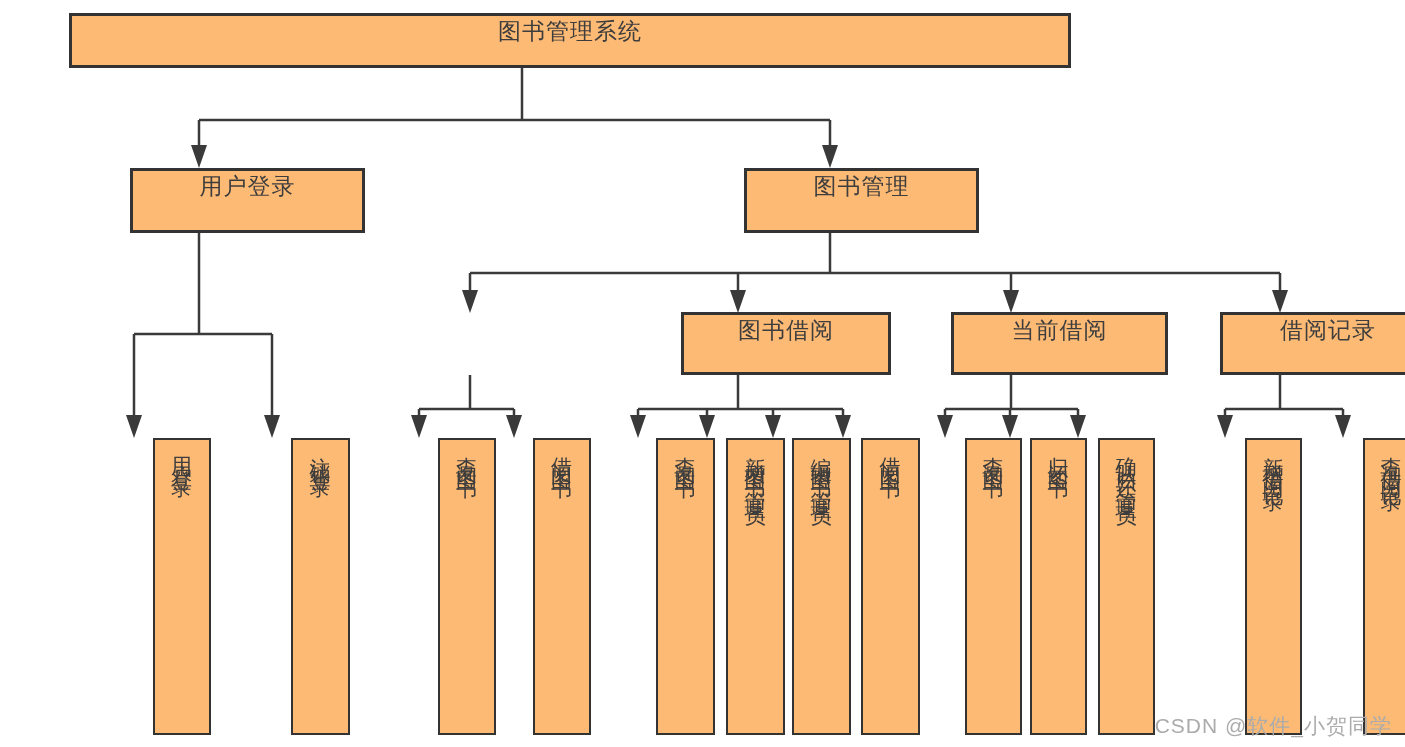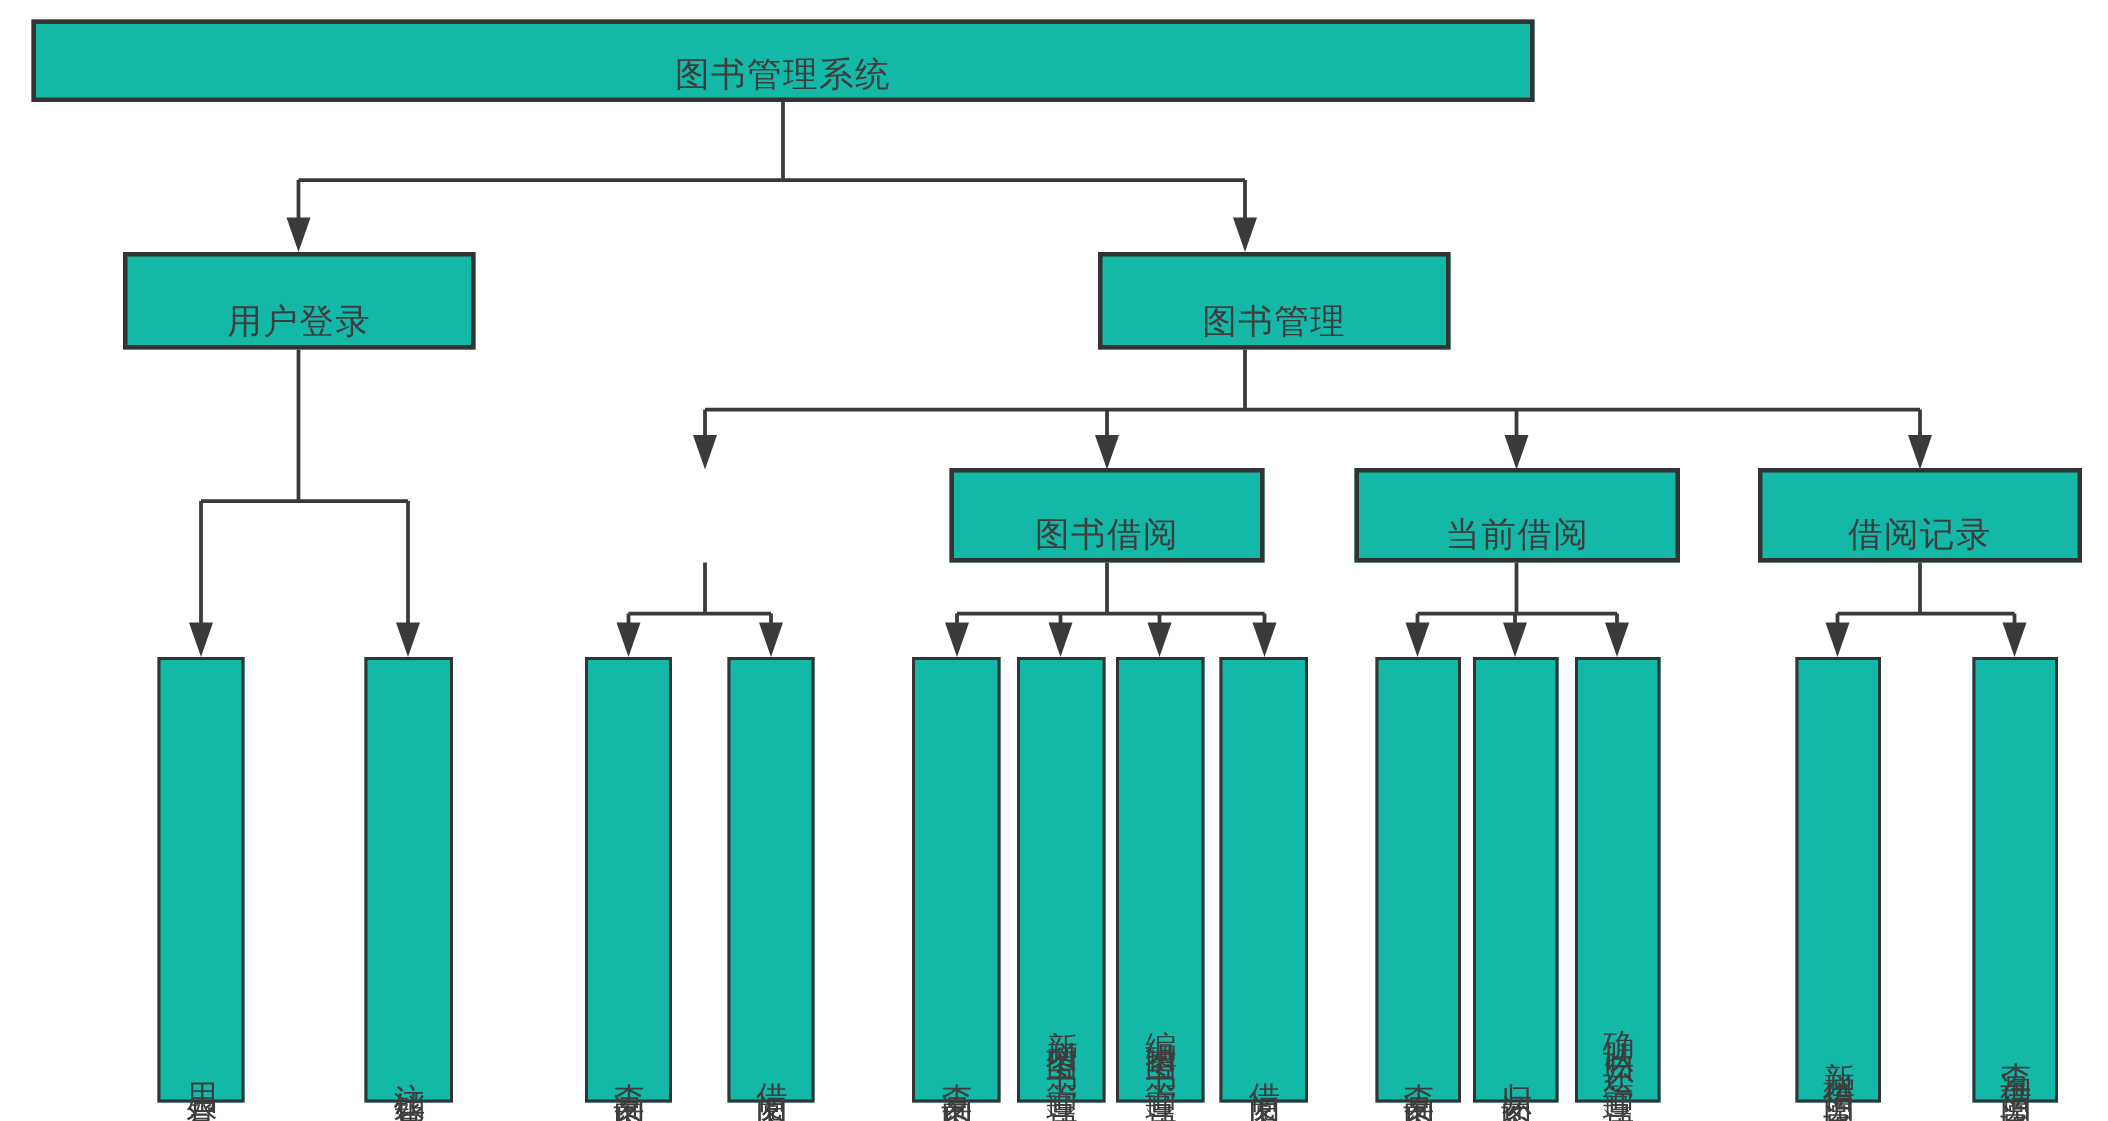--- a/index.html
+++ b/index.html
@@ -10,24 +10,24 @@
   body{
     width:1405px;height:747px;background:var(--background);
     font-family:"Liberation Sans","DejaVu Sans",sans-serif;
     overflow:hidden;position:relative;
   }
   #canvas{position:absolute;left:0;top:0;width:1405px;height:747px;}
   #connectors{position:absolute;left:0;top:0;width:1405px;height:747px;z-index:1;}
   .cline{stroke:var(--line);stroke-width:2.5;fill:none;}
   .carrow{fill:var(--line);stroke:none;}
   .node{
-    position:absolute;box-sizing:border-box;background:#14b8a6;
+    position:absolute;box-sizing:border-box;background:#fdba74;
     border:3px solid var(--box-border);
-    display:flex;align-items:flex-end;justify-content:center;
-    color:var(--text);z-index:2;
+    display:flex;align-items:flex-start;justify-content:center;
+    color:var(--text);z-index:2;margin-left:48px;
   }
   .node.h span{
     font-size:23px;letter-spacing:1px;white-space:nowrap;
   }
   .node.v{border-width:2.5px;}
   .node.v span{
     writing-mode:vertical-rl;text-orientation:mixed;
     font-size:21px;line-height:1;letter-spacing:7px;
     white-space:nowrap;
   }
@@ -97,21 +97,21 @@
       <polygon points="1335,415 1351,415 1343,438" class="carrow"></polygon>
     </svg>
 
   <div class="node h" style="left:21px;top:13px;width:1002px;height:55px">
     <span>图书管理系统</span>
   </div>
 
   <div class="node h" style="left:82px;top:168px;width:235px;height:65px">
     <span>用户登录</span>
   </div>
-  <div class="node h" style="left:732px;top:168px;width:235px;height:65px">
+  <div class="node h" style="left:696px;top:168px;width:235px;height:65px">
     <span>图书管理</span>
   </div>
 
   <div class="node h" style="left:903px;top:312px;width:217px;height:63px">
     <span>当前借阅</span>
   </div>
   <div class="node h" style="left:633px;top:312px;width:210px;height:63px">
     <span>图书借阅</span>
   </div>
   <div class="node h" style="left:1172px;top:312px;width:216px;height:63px">
@@ -155,13 +155,14 @@
     <span>确认归还（管理员）</span>
   </div>
 
   <div class="node v" style="left:1197px;top:438px;width:57px;height:297px">
     <span>新增借阅记录</span>
   </div>
   <div class="node v" style="left:1315px;top:438px;width:57px;height:297px">
     <span>查询借阅记录</span>
   </div>
 
+  <div id="watermark">CSDN @软件_小贺同学</div>
 </div>
 
 </body></html>

